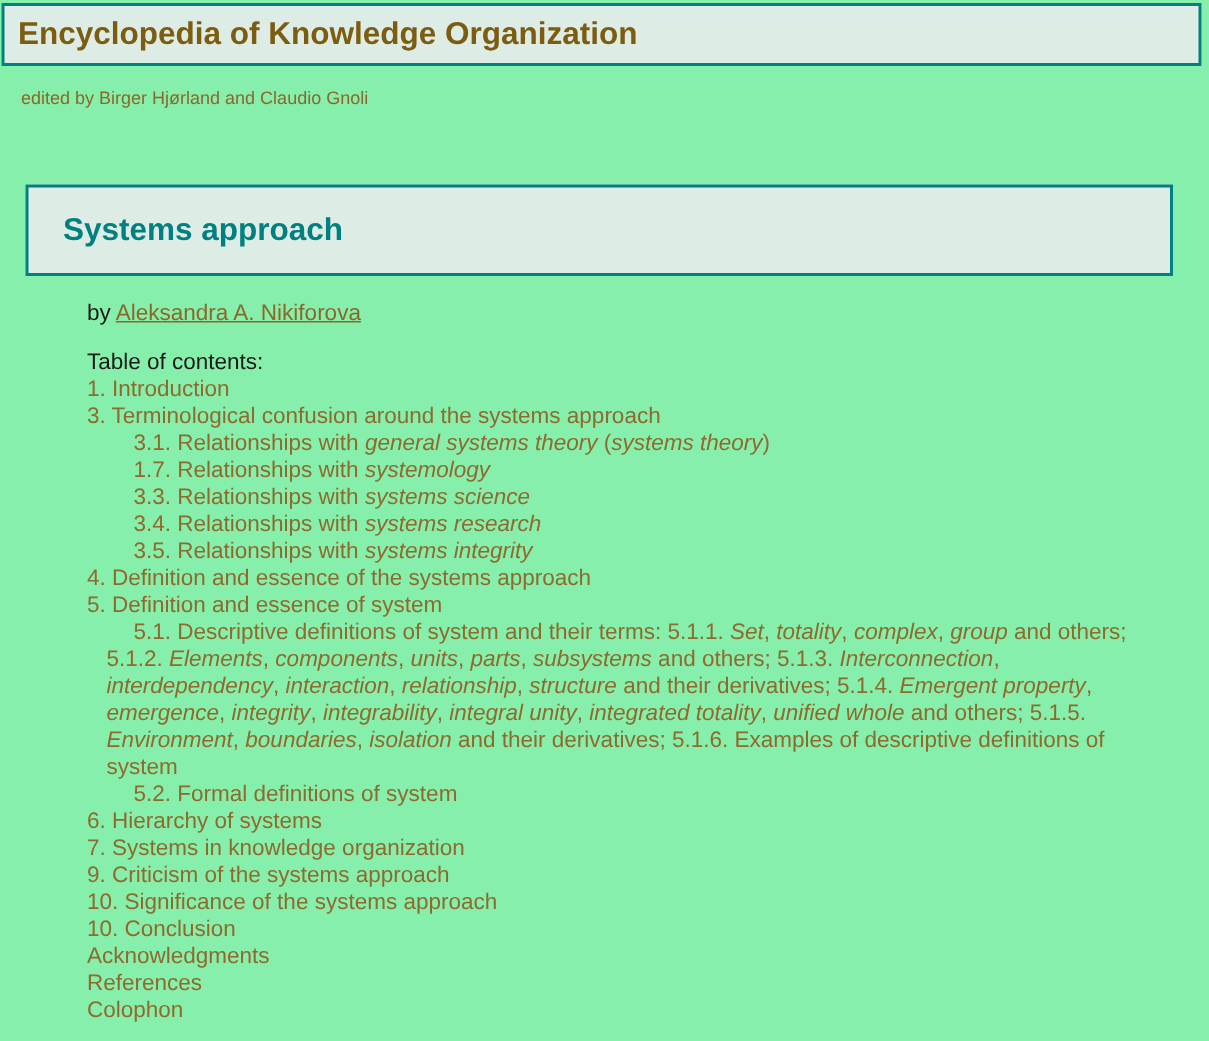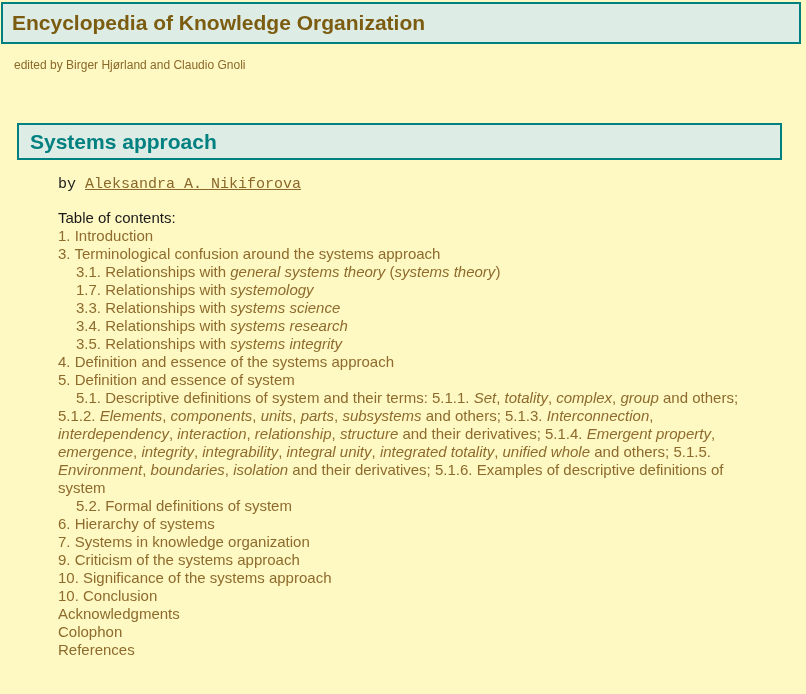--- a/index.html
+++ b/index.html
@@ -6,21 +6,21 @@
     margin: 0;
     padding: 0;
     background: #ffffff;
     font-family: "Liberation Sans", sans-serif;
   }
   .page {
     width: 806px;
     height: 694px;
     overflow: hidden;
     position: relative;
-    background: #fef9c3;
+    background: #86efac;
   }
   .site-banner {
     margin: 2px 5px 0 1px;
     background: #ddece4;
     border: 2px solid #008080;
     padding: 6px 9px 7px 9px;
   }
   .site-banner h1 {
     margin: 0;
     font-size: 21px;
@@ -35,51 +35,51 @@
     line-height: 18px;
     color: #8a682a;
   }
   .article-banner {
     margin: 49px 24px 0 17px;
     background: #ddece4;
     border: 2px solid #008080;
     padding: 4px 11px 4px 11px;
   }
   .article-banner h2 {
-    margin: 0;
+    margin: 12px;
     font-size: 21px;
     line-height: 25px;
     font-weight: bold;
     color: #008080;
   }
   .article {
     margin: 16px 24px 0 58px;
     max-width: 700px;
     font-size: 15px;
     line-height: 18px;
   }
   .byline {
     color: #1a1a1a;
     margin: 0 0 15px 0;
-    font-family: Liberation Mono, monospace;
   }
   .byline a {
     color: #8a682a;
     text-decoration: underline;
     cursor: pointer;
   }
   .toc-label {
     color: #1a1a1a;
   }
   .toc-entry {
     color: #8e6b2d;
     cursor: pointer;
   }
   .toc-entry.indent {
     text-indent: 18px;
+    margin-left: 13px;
   }
   .toc-entry i {
     font-style: italic;
   }
 </style>
 </head>
 <body>
 
 <div class="page">
 
@@ -108,19 +108,19 @@
           <div class="toc-entry"><span>4. Definition and essence of the systems approach</span></div>
           <div class="toc-entry"><span>5. Definition and essence of system</span></div>
           <div class="toc-entry indent"><span>5.1. Descriptive definitions of system and their terms: 5.1.1. </span><i>Set</i><span>, </span><i>totality</i><span>, </span><i>complex</i><span>, </span><i>group</i><span> and others; 5.1.2. </span><i>Elements</i><span>, </span><i>components</i><span>, </span><i>units</i><span>, </span><i>parts</i><span>, </span><i>subsystems</i><span> and others; 5.1.3. </span><i>Interconnection</i><span>, </span><i>interdependency</i><span>, </span><i>interaction</i><span>, </span><i>relationship</i><span>, </span><i>structure</i><span> and their derivatives; 5.1.4. </span><i>Emergent property</i><span>, </span><i>emergence</i><span>, </span><i>integrity</i><span>, </span><i>integrability</i><span>, </span><i>integral unity</i><span>, </span><i>integrated totality</i><span>, </span><i>unified whole</i><span> and others; 5.1.5. </span><i>Environment</i><span>, </span><i>boundaries</i><span>, </span><i>isolation</i><span> and their derivatives; 5.1.6. Examples of descriptive definitions of system</span></div>
           <div class="toc-entry indent"><span>5.2. Formal definitions of system</span></div>
           <div class="toc-entry"><span>6. Hierarchy of systems</span></div>
           <div class="toc-entry"><span>7. Systems in knowledge organization</span></div>
           <div class="toc-entry"><span>9. Criticism of the systems approach</span></div>
           <div class="toc-entry"><span>10. Significance of the systems approach</span></div>
           <div class="toc-entry"><span>10. Conclusion</span></div>
           <div class="toc-entry"><span>Acknowledgments</span></div>
+          <div class="toc-entry"><span>References</span></div>
           <div class="toc-entry"><span>Colophon</span></div>
-          <div class="toc-entry"><span>References</span></div>
         </div>
     </div>
   </div>
 
 </div>
 
 </body></html>

